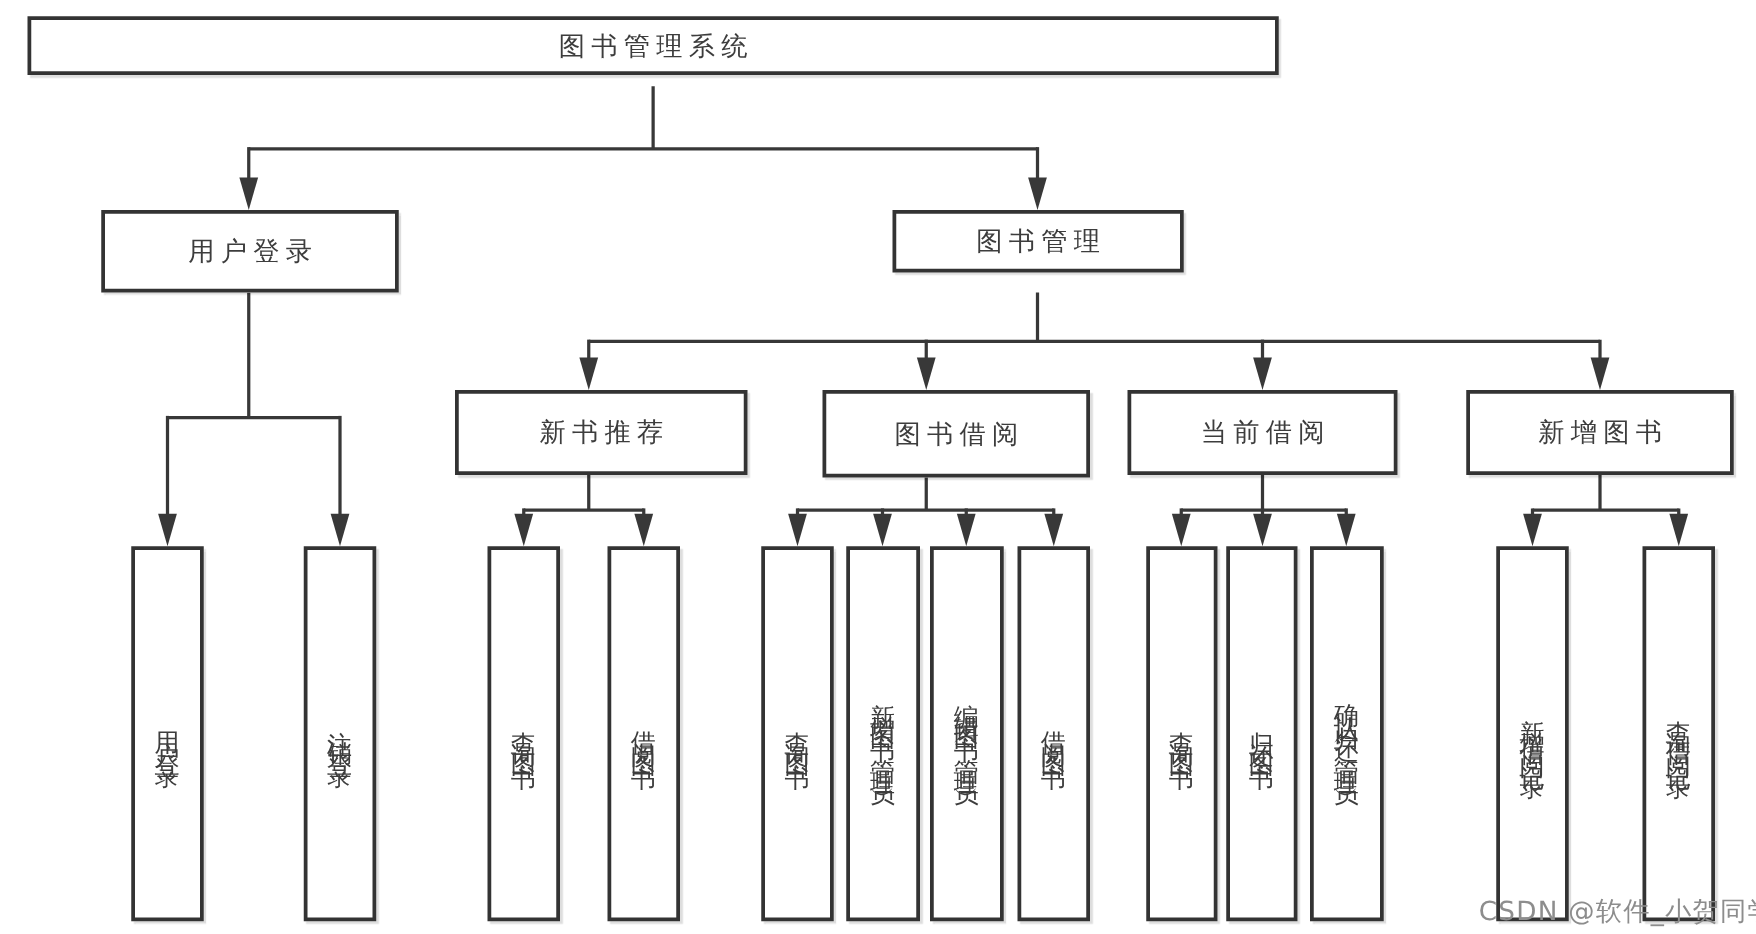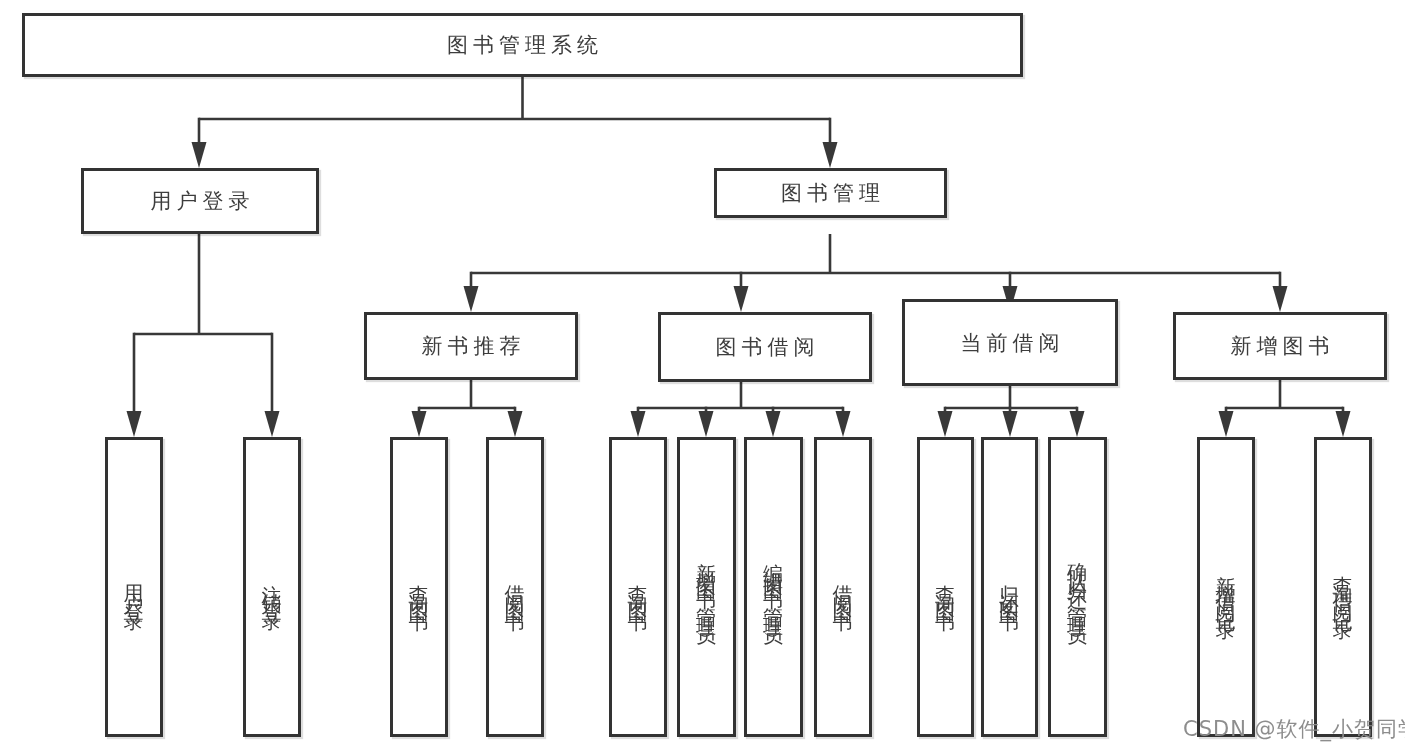--- a/index.html
+++ b/index.html
@@ -83,38 +83,38 @@
       <line x1="1077" y1="406.7" x2="1077" y2="417" stroke="#383838" stroke-width="2.6"></line>
       <polygon points="1069.5,411 1084.5,411 1077,437" fill="#383838"></polygon>
       <line x1="1280" y1="380" x2="1280" y2="408" stroke="#383838" stroke-width="2.6"></line>
       <line x1="1226" y1="408" x2="1343" y2="408" stroke="#383838" stroke-width="2.6"></line>
       <line x1="1226" y1="406.7" x2="1226" y2="417" stroke="#383838" stroke-width="2.6"></line>
       <polygon points="1218.5,411 1233.5,411 1226,437" fill="#383838"></polygon>
       <line x1="1343" y1="406.7" x2="1343" y2="417" stroke="#383838" stroke-width="2.6"></line>
       <polygon points="1335.5,411 1350.5,411 1343,437" fill="#383838"></polygon>
     </svg>
 
-  <div class="box" style="left:22px;top:13px;width:1001px;height:64px;">
+  <div class="box" style="left:22px;top:13px;width:1001px;height:47px;">
     <span class="hlabel">图书管理系统</span>
   </div>
 
   <div class="box" style="left:81px;top:168px;width:238px;height:66px;">
     <span class="hlabel">用户登录</span>
   </div>
   <div class="box" style="left:714px;top:168px;width:233px;height:50px;">
     <span class="hlabel">图书管理</span>
   </div>
 
-  <div class="box" style="left:364px;top:312px;width:214px;height:68px;">
+  <div class="box" style="left:364px;top:312px;width:234px;height:68px;">
     <span class="hlabel">新书推荐</span>
   </div>
   <div class="box" style="left:658px;top:312px;width:214px;height:70px;">
     <span class="hlabel">图书借阅</span>
   </div>
-  <div class="box" style="left:902px;top:299px;width:216px;height:87px;align-items:center;">
+  <div class="box" style="left:902px;top:312px;width:216px;height:68px;align-items:center;">
     <span class="hlabel">当前借阅</span>
   </div>
   <div class="box" style="left:1173px;top:312px;width:214px;height:68px;">
     <span class="hlabel">新增图书</span>
   </div>
 
   <div class="box leaf" style="left:105px;top:437px;width:58px;height:300px;">
     <span class="vlabel">用户登录</span>
   </div>
   <div class="box leaf" style="left:243px;top:437px;width:58px;height:300px;">

